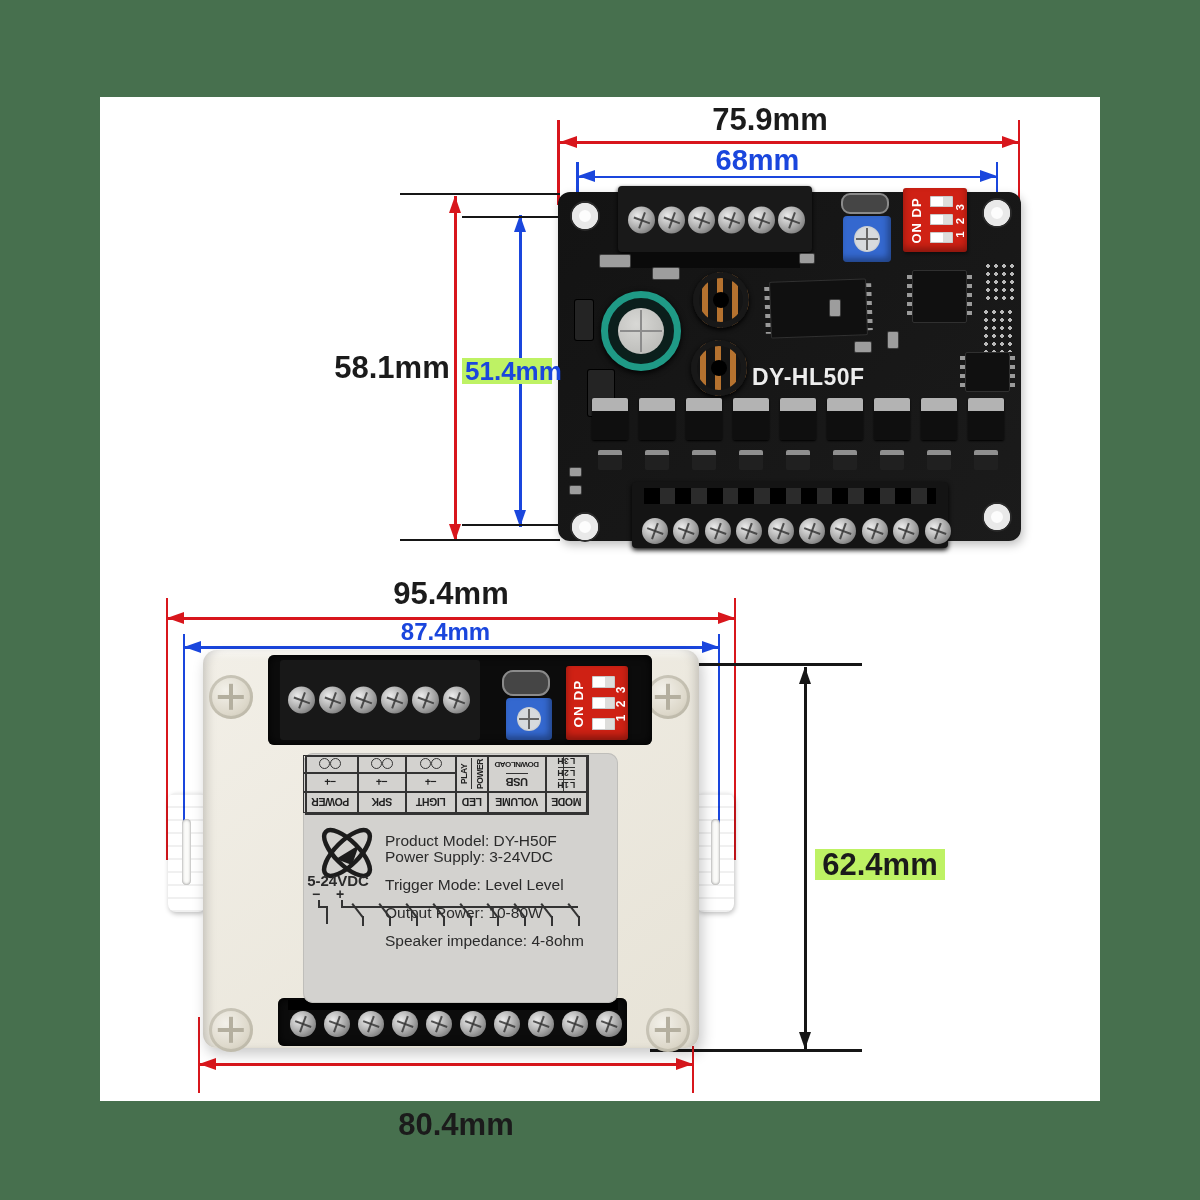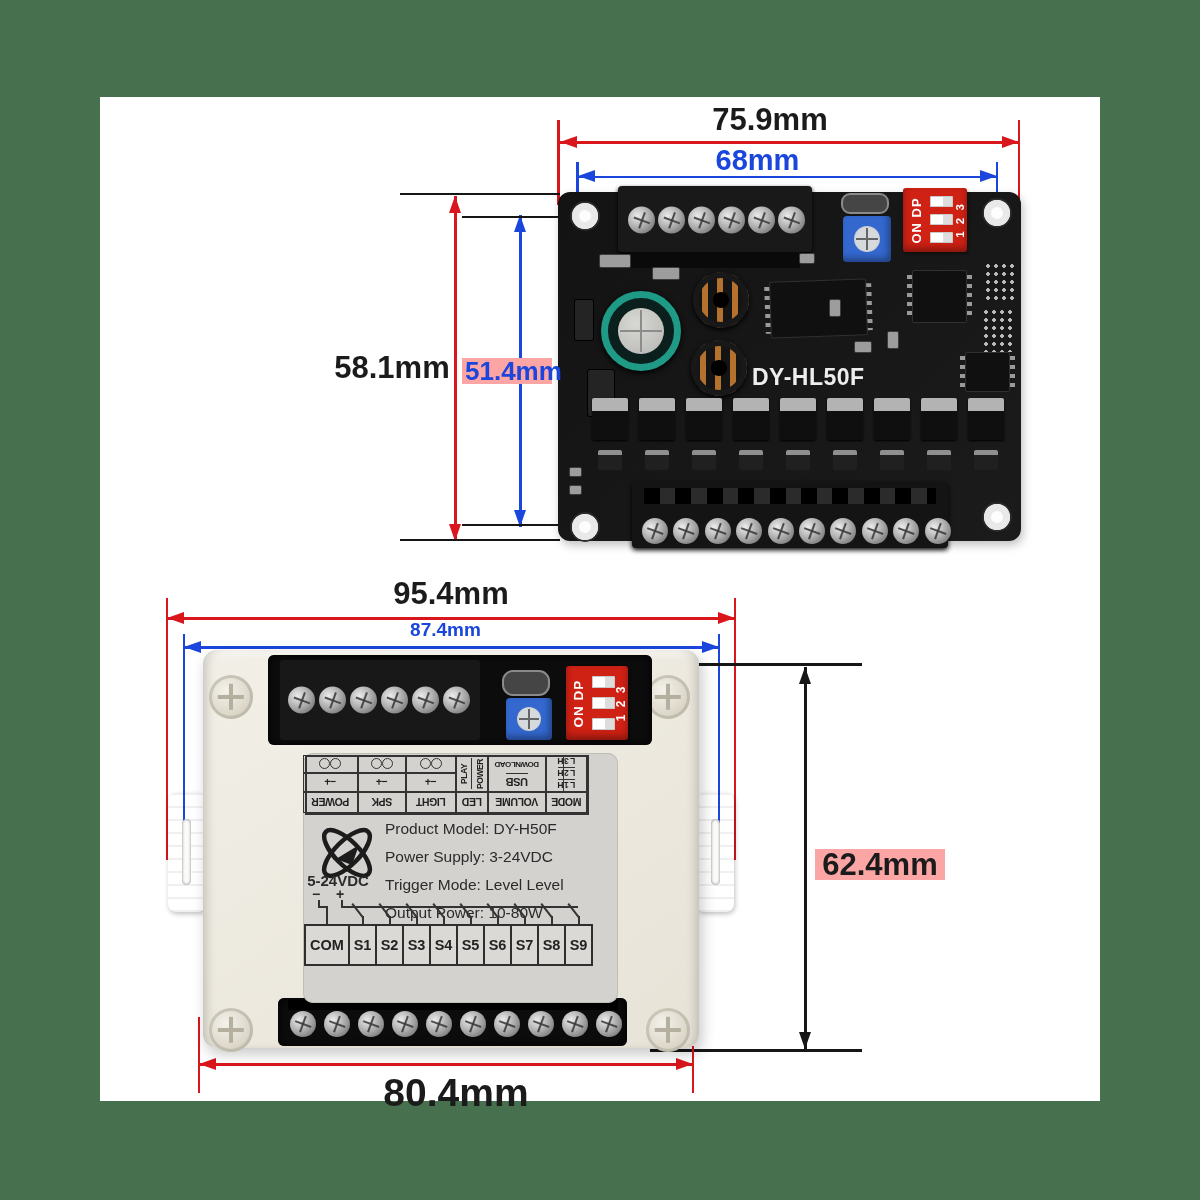--- a/index.html
+++ b/index.html
@@ -61,21 +61,21 @@
   .vrow:last-child{border-bottom:none;}
   .vert{writing-mode:vertical-rl;font-size:8.5px;font-weight:bold;display:flex;align-items:center;justify-content:center;flex:1;}
   .pol{display:flex;align-items:center;justify-content:space-around;font-size:13px;font-weight:bold;}
   .circ{width:11px;height:11px;border:1.6px solid #333;border-radius:50%;}
   .infoline{position:absolute;left:385px;font-size:15.5px;color:#2b2b2b;white-space:nowrap;}
   .tbox{border:2px solid #2e2e2e;margin-left:-2px;display:flex;align-items:center;justify-content:center;font-size:14.5px;font-weight:bold;color:#222;background:#dad9d5;height:42px;}
   .wire{position:absolute;background:#333;}
   .swsym{position:absolute;top:0;width:16px;height:24px;}
   .swsym::before{content:"";position:absolute;left:1px;top:1px;width:17px;height:2px;background:#333;transform:rotate(52deg);transform-origin:left top;}
   .swsym::after{content:"";position:absolute;left:10px;top:14px;width:2px;height:10px;background:#333;}
-  .whitebg{background:#fca5a5;padding:0 3px;z-index:5;}
+  .whitebg{background:#bef264;padding:0 3px;z-index:5;}
 </style>
 </head>
 <body>
 
 <div id="canvas">
   <div id="panel"></div>
 
   <div>
 
     <div class="dimtext cblack" style="left:690px;top:104px;width:160px;font-size:31px;">75.9mm</div>
@@ -218,23 +218,23 @@
           <div class="screw" style="left: 219.8px; width: 26px; height: 26px;"></div>
           <div class="screw" style="left: 251.2px; width: 26px; height: 26px;"></div>
           <div class="screw" style="left: 282.6px; width: 26px; height: 26px;"></div>
         </div>
     </div>
   </div>
 
   <div>
 
     <div class="dimtext cblack" style="left:371px;top:578px;width:160px;font-size:31px;">95.4mm</div>
-    <div class="dimtext cblue" style="left:378px;top:620px;width:135px;font-size:19px;text-align:center;">87.4mm</div>
+    <div class="dimtext cblue" style="left:378px;top:620px;width:135px;font-size:24px;text-align:center;">87.4mm</div>
     <div class="dimtext cblack whitebg" style="left:815px;top:849px;width:130px;font-size:31px;">62.4mm</div>
-    <div class="dimtext cblack" style="left:376px;top:1073px;width:160px;font-size:39px;">80.4mm</div>
+    <div class="dimtext cblack" style="left:376px;top:1109px;width:160px;font-size:31px;">80.4mm</div>
 
     <div style="--c:#d8161c;">
       <div class="hline" style="left:167px;top:617px;width:568px;"></div>
       <div class="ah l" style="left:167px;top:611.5px;"></div>
       <div class="ah r" style="left:718px;top:611.5px;"></div>
       <div class="vline" style="left:165.5px;top:598px;height:262px;"></div>
       <div class="vline" style="left:733.5px;top:598px;height:262px;"></div>
     </div>
     <div style="--c:#1a46dd;">
       <div class="hline" style="left:184px;top:646px;width:535px;"></div>
@@ -376,21 +376,21 @@
             <span class="circ"></span>
           </div>
       </div>
 
       <svg class="abs" style="left:9px;top:65px;" width="70" height="70" viewBox="0 0 70 70">
         <ellipse cx="35" cy="35" rx="30" ry="12" fill="none" stroke="#1c1c1c" stroke-width="4.5" transform="rotate(45 35 35)"></ellipse>
         <ellipse cx="35" cy="35" rx="30" ry="12" fill="none" stroke="#1c1c1c" stroke-width="4.5" transform="rotate(-45 35 35)"></ellipse>
         <path d="M24 41 L47 27 L40 47 Z" fill="#1c1c1c"></path>
       </svg>
 
-      <div class="infoline" style="left:82px;top:67px;">Product Model: DY-H50F</div>
+      <div class="infoline" style="left:82px;top:79px;">Product Model: DY-H50F</div>
       <div class="infoline" style="left:82px;top:95px;">Power Supply: 3-24VDC</div>
       <div class="infoline" style="left:82px;top:123px;">Trigger Mode: Level Level</div>
       <div class="infoline" style="left:82px;top:151px;">Output Power: 10-80W</div>
       <div class="infoline" style="left:82px;top:179px;">Speaker impedance: 4-8ohm</div>
       <div class="abs" style="left:-5px;top:119px;width:80px;font-size:15px;font-weight:bold;color:#2b2b2b;text-align:center;">5-24VDC</div>
       <div class="abs" style="left:9px;top:133px;font-size:14px;font-weight:bold;color:#2b2b2b;">−</div>
       <div class="abs" style="left:33px;top:133px;font-size:14px;font-weight:bold;color:#2b2b2b;">+</div>
 
       <div>
         <div class="wire" style="left:45px;top:153px;width:230px;height:2px;"></div>
@@ -405,27 +405,15 @@
             <div class="swsym" style="left: 54px;"></div>
             <div class="swsym" style="left: 81px;"></div>
             <div class="swsym" style="left: 108px;"></div>
             <div class="swsym" style="left: 135px;"></div>
             <div class="swsym" style="left: 162px;"></div>
             <div class="swsym" style="left: 189px;"></div>
             <div class="swsym" style="left: 216px;"></div>
           </div>
       </div>
 
-      <div class="abs" style="left:3px;top:171px;display:flex;">
-        <div class="tbox" style="width:46px;">COM</div>
-        <div class="tbox" style="width:29px;">S1</div>
-        <div class="tbox" style="width:29px;">S2</div>
-        <div class="tbox" style="width:29px;">S3</div>
-        <div class="tbox" style="width:29px;">S4</div>
-        <div class="tbox" style="width:29px;">S5</div>
-        <div class="tbox" style="width:29px;">S6</div>
-        <div class="tbox" style="width:29px;">S7</div>
-        <div class="tbox" style="width:29px;">S8</div>
-        <div class="tbox" style="width:29px;">S9</div>
-      </div>
     </div>
   </div>
 </div>
 
 </body></html>

